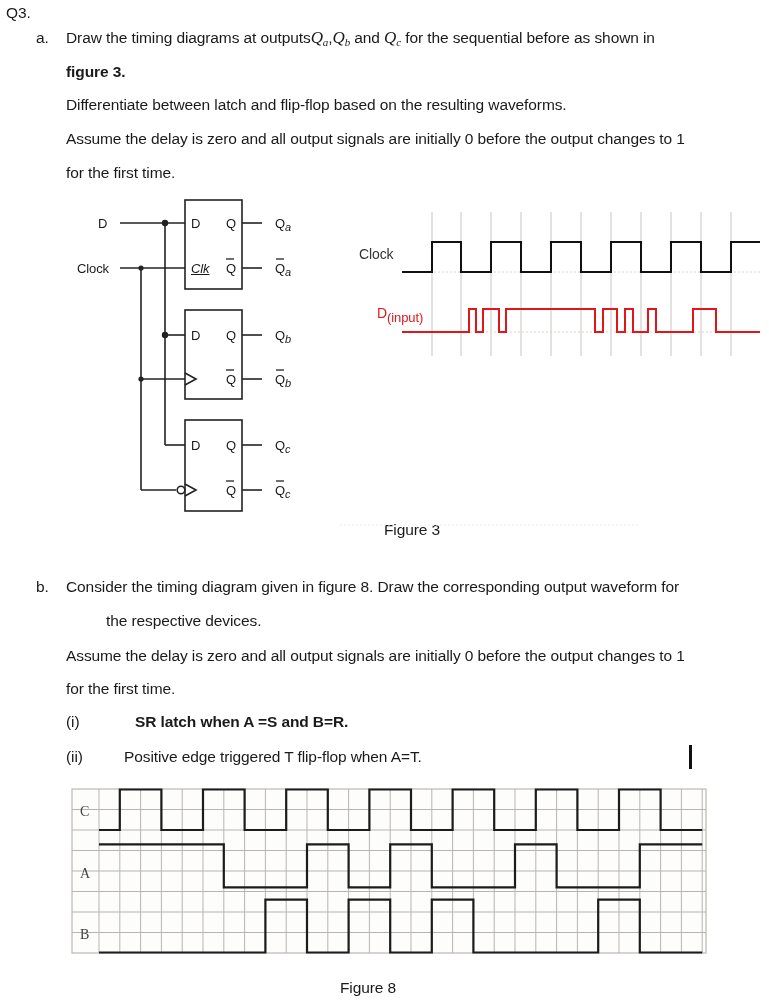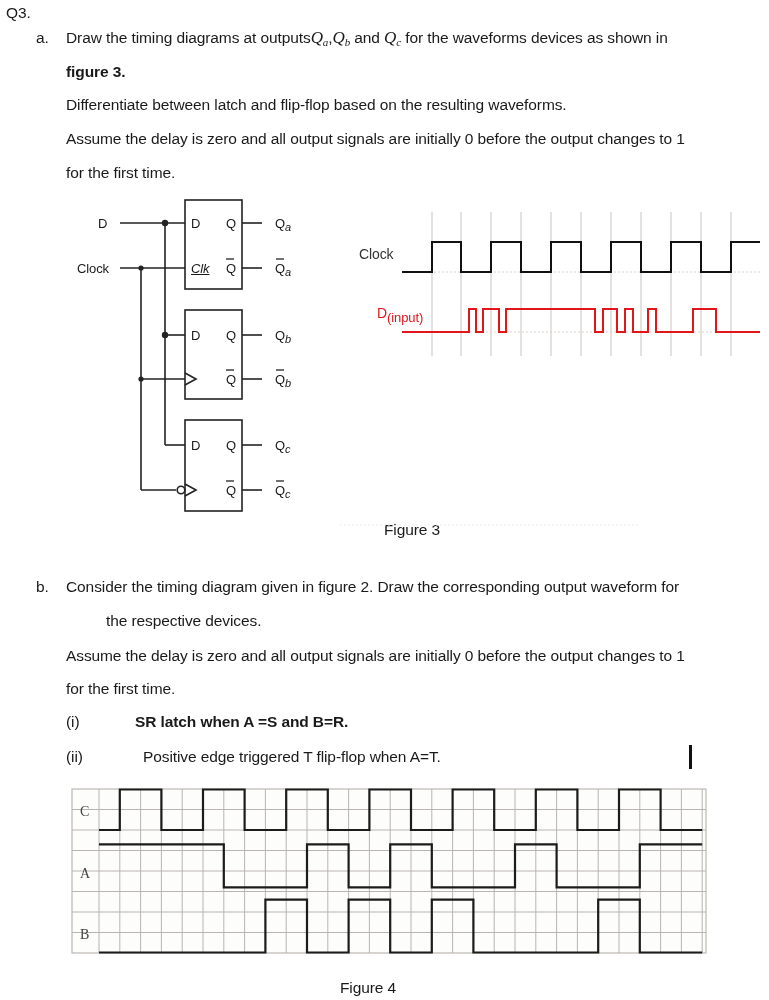--- a/index.html
+++ b/index.html
@@ -12,43 +12,43 @@
   svg { position: absolute; left: 0; top: 0; }
   .cursor { position: absolute; left: 689px; top: 745px; width: 3px; height: 24px; background: #111; }
 </style>
 </head>
 <body>
 
 <div class="txt bold" style="left:6px; top:4px;">Q3.</div>
 
 <div class="txt bold" style="left:36px; top:29px;">a.</div>
 <div class="txt" style="left:66px; top:29px;">
-  <span>Draw the timing diagrams at outputs</span><span class="it"><span>Q</span><span class="sub">a</span></span><span>,</span><span class="it"><span>Q</span><span class="sub">b</span></span><span> and </span><span class="it"><span>Q</span><span class="sub">c</span></span><span> for the waveforms devices as shown in</span>
+  <span>Draw the timing diagrams at outputs</span><span class="it"><span>Q</span><span class="sub">a</span></span><span>,</span><span class="it"><span>Q</span><span class="sub">b</span></span><span> and </span><span class="it"><span>Q</span><span class="sub">c</span></span><span> for the sequential before as shown in</span>
 </div>
 <div class="txt" style="left:66px; top:63px;font-weight:bold;">figure 3.</div>
 <div class="txt" style="left:66px; top:96px;">Differentiate between latch and flip-flop based on the resulting waveforms.</div>
 <div class="txt" style="left:66px; top:130px;">Assume the delay is zero and all output signals are initially 0 before the output changes to 1</div>
 <div class="txt" style="left:66px; top:164px;">for the first time.</div>
 
 <div class="txt bold" style="left:384px; top:521px;">Figure 3</div>
 
 <div class="txt bold" style="left:36px; top:578px;">b.</div>
-<div class="txt" style="left:66px; top:578px;">Consider the timing diagram given in figure 2. Draw the corresponding output waveform for</div>
+<div class="txt" style="left:66px; top:578px;">Consider the timing diagram given in figure 8. Draw the corresponding output waveform for</div>
 <div class="txt" style="left:66px; top:612px;margin-left:40px;">the respective devices.</div>
 <div class="txt" style="left:66px; top:647px;">Assume the delay is zero and all output signals are initially 0 before the output changes to 1</div>
 <div class="txt" style="left:66px; top:680px;">for the first time.</div>
 
 <div class="txt" style="left:66px; top:713px;">(i)</div>
 <div class="txt" style="left:135px; top:713px;font-weight:bold;">SR latch when A =S and B=R.</div>
 <div class="txt" style="left:66px; top:748px;">(ii)</div>
-<div class="txt" style="left:143px; top:748px;">Positive edge triggered T flip-flop when A=T.</div>
+<div class="txt" style="left:124px; top:748px;">Positive edge triggered T flip-flop when A=T.</div>
 
 <div class="cursor"></div>
 
-<div class="txt bold" style="left:340px; top:979px;">Figure 4</div>
+<div class="txt bold" style="left:340px; top:979px;">Figure 8</div>
 
 <svg width="769" height="1000" viewBox="0 0 769 1000">
   <g stroke="#222" stroke-width="1.6" fill="none">
 
     <line x1="120" y1="223" x2="185" y2="223"></line>
 
     <line x1="120" y1="268" x2="185" y2="268"></line>
 
     <line x1="165" y1="223" x2="165" y2="445"></line>
     <line x1="165" y1="335" x2="185" y2="335"></line>

